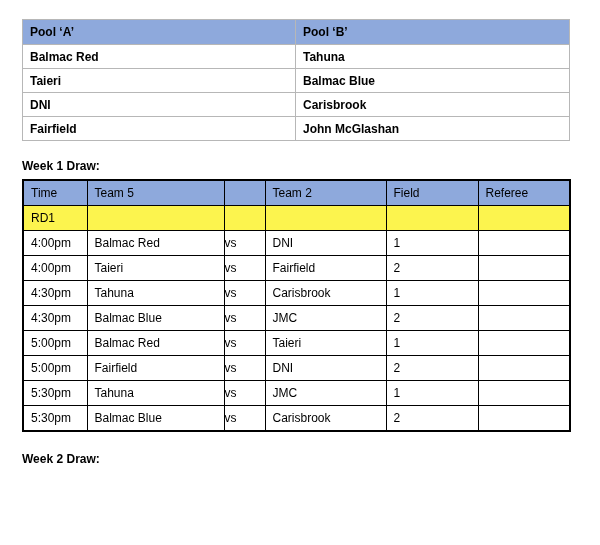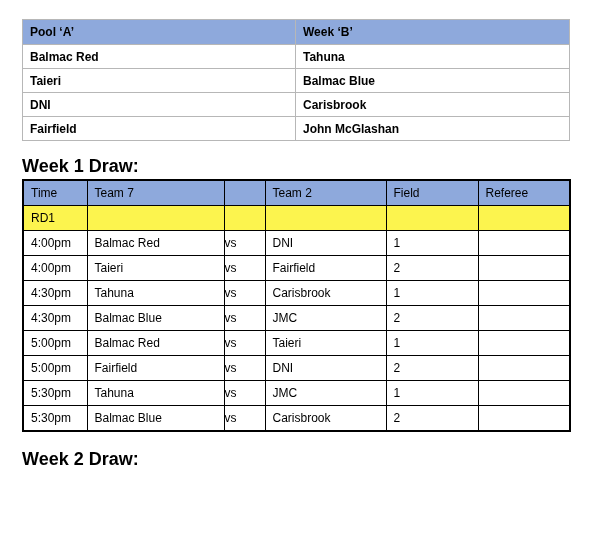--- a/index.html
+++ b/index.html
@@ -43,21 +43,21 @@
     white-space: nowrap;
     overflow: hidden;
   }
   .pool-table th {
     background: var(--header-blue);
     height: 24px;
   }
   
   .section-label {
     margin: 18px 0 5px 22px;
-    font-size: 18px;
+    font-size: 12px;
     font-weight: bold;
     line-height: 15px;
   }
   .section-label.week2 {
     margin: 20px 16px 0 22px;
   }
   
   .draw-table {
     margin: 4px 0 0 22px;
     border: 2px solid var(--draw-border);
@@ -88,21 +88,21 @@
 <body>
 
 <table class="pool-table">
   <colgroup>
     <col style="width:273px">
     <col style="width:274px">
   </colgroup>
   <thead>
     <tr>
       <th>Pool ‘A’</th>
-      <th>Week ‘B’</th>
+      <th>Pool ‘B’</th>
     </tr>
   </thead>
   <tbody>
     <tr>
       <td>Balmac Red</td>
       <td>Tahuna</td>
     </tr>
     <tr>
       <td>Taieri</td>
       <td>Balmac Blue</td>
@@ -125,21 +125,21 @@
     <col style="width:64px">
     <col style="width:137px">
     <col style="width:41px">
     <col style="width:121px">
     <col style="width:92px">
     <col style="width:92px">
   </colgroup>
   <thead>
     <tr>
       <th>Time</th>
-      <th>Team 7</th>
+      <th>Team 5</th>
       <th></th>
       <th>Team 2</th>
       <th>Field</th>
       <th>Referee</th>
     </tr>
   </thead>
   <tbody>
     <tr class="round-row">
       <td>RD1</td>
       <td></td>

